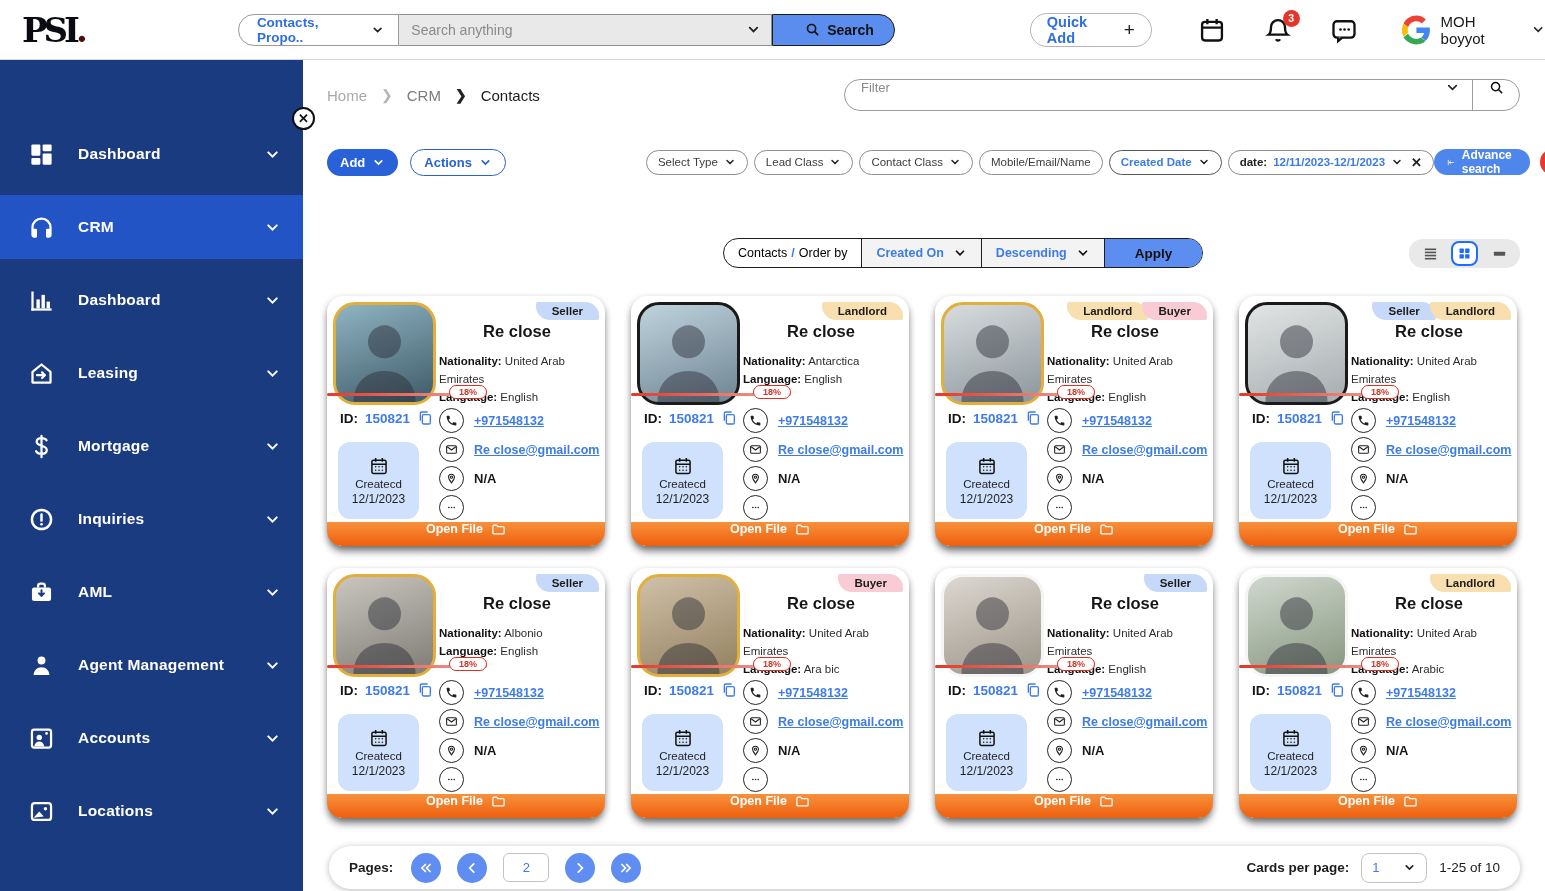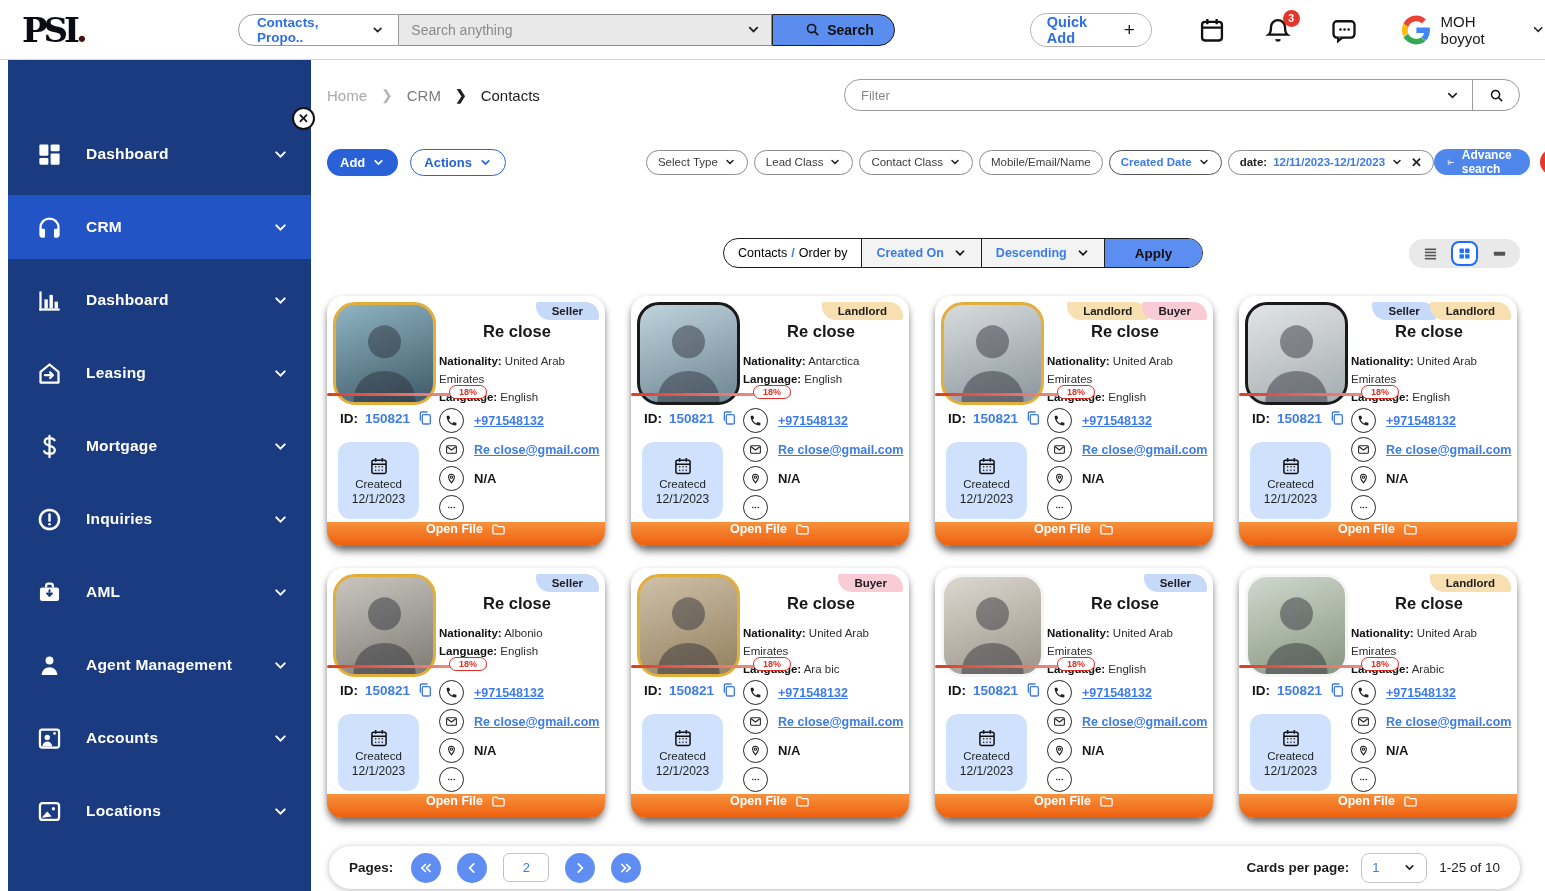--- a/index.html
+++ b/index.html
@@ -23,40 +23,40 @@
   .hdr-icons { display:flex; align-items:center; gap:38px; margin-left:46px; }
   .hicon { position:relative; width:28px; height:28px; cursor:pointer; }
   .hicon svg { width:28px; height:28px; }
   .bellbadge { position:absolute; top:-6px; right:-8px; min-width:17px; height:17px; background:#e53429; color:#fff; border-radius:9px; font-size:10.5px; font-weight:700; display:flex; align-items:center; justify-content:center; padding:0 4px; }
   .userbox { display:flex; align-items:center; gap:10px; margin-left:44px; cursor:pointer; }
   .userbox svg.g { width:30px; height:30px; }
   .username { font-size:15px; color:#1a1a1a; }
   .userbox svg.ch { width:15px; height:15px; }
 
   
-  .sidebar { position:absolute; left:8px; top:60px; width:303px; height:831px; background:#1b3b80; z-index:20; overflow:hidden; padding-top:62px; }
+  .sidebar { position:absolute; left:0; top:60px; width:303px; height:831px; background:#1b3b80; z-index:20; overflow:hidden; padding-top:62px; }
   .side-item { position:relative; height:64px; margin-bottom:9px; display:flex; align-items:center; cursor:pointer; }
   .side-item.active { background:#2254c6; }
   .side-item .sicon { width:30px; height:30px; margin-left:26px; display:flex; align-items:center; justify-content:center; }
   .side-item .sicon svg { width:27px; height:27px; }
   .side-item .slabel { color:#fff; font-size:15.5px; font-weight:700; margin-left:22px; letter-spacing:.2px; }
   .side-item .schev { position:absolute; right:22px; width:17px; height:17px; }
   .sidebar-close { position:absolute; left:292px; top:107px; width:23px; height:23px; background:#fff; border:2px solid #111; border-radius:50%; z-index:40; display:flex; align-items:center; justify-content:center; font-size:13px; font-weight:700; color:#111; cursor:pointer; line-height:1; }
 
   
   .main { position:absolute; left:303px; top:60px; width:1242px; height:831px; background:#fff; }
 
   .crumb-row { position:absolute; left:24px; right:25px; top:18px; height:34px; display:flex; align-items:center; }
   .crumb { display:flex; align-items:center; gap:14px; font-size:15px; }
   .crumb .c1 { color:#a9a9a9; }
   .crumb .c2 { color:#7b7b7b; }
   .crumb .c3 { color:#1c1c1c; font-weight:500; }
   .crumb .sep { color:#b5b5b5; font-size:14px; }
   .crumb .sep2 { color:#222; font-weight:700; font-size:14px; }
-  .filter-pill { margin-left:auto; width:676px; height:32px; border:1px solid #9c9c9c; border-radius:17px; display:flex; align-items:center; overflow:hidden; background:#fff; }
+  .filter-pill { margin-left:auto; width:676px; height:32px; border:1px solid #9c9c9c; border-radius:17px; display:flex; overflow:hidden; background:#fff; }
   .filter-pill .fph { flex:1; padding-left:16px; font-size:13px; color:#8a8a8a; }
   .filter-pill .fch { width:40px; display:flex; justify-content:center; }
   .filter-pill .fdiv { width:1px; height:100%; background:#9c9c9c; }
   .filter-pill .fsearch { width:46px; display:flex; justify-content:center; cursor:pointer; }
   .filter-pill svg { width:15px; height:15px; }
 
   .toolbar-row { position:absolute; left:24px; right:25px; top:88px; height:28px; display:flex; align-items:center; }
   .btn-add { display:flex; align-items:center; gap:7px; background:#2861d8; color:#fff; border-radius:15px; height:27px; padding:0 13px; font-size:13px; font-weight:700; cursor:pointer; }
   .btn-actions { display:flex; align-items:center; gap:7px; background:#fff; color:#2861d8; border:1.5px solid #2861d8; border-radius:15px; height:27px; padding:0 13px; font-size:13px; font-weight:700; margin-left:12px; cursor:pointer; }
   .btn-add svg,.btn-actions svg { width:13px; height:13px; }

